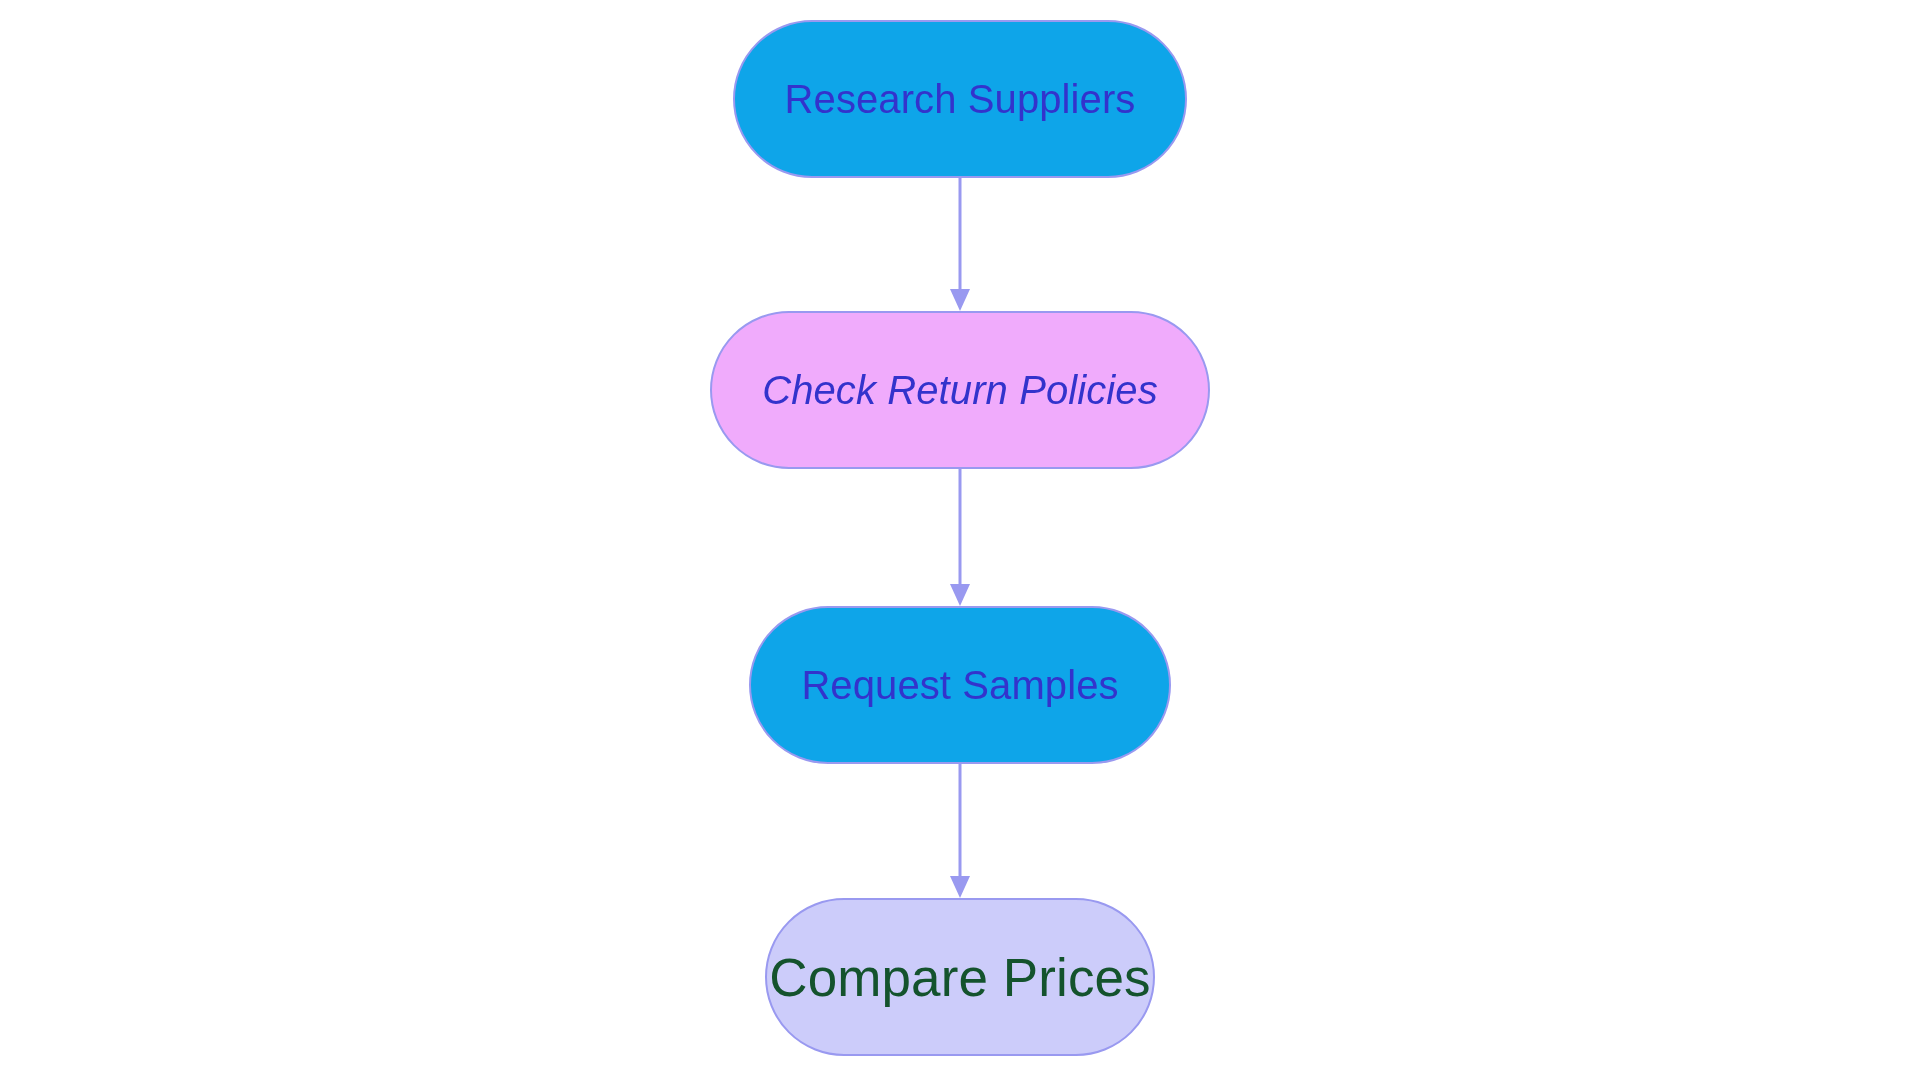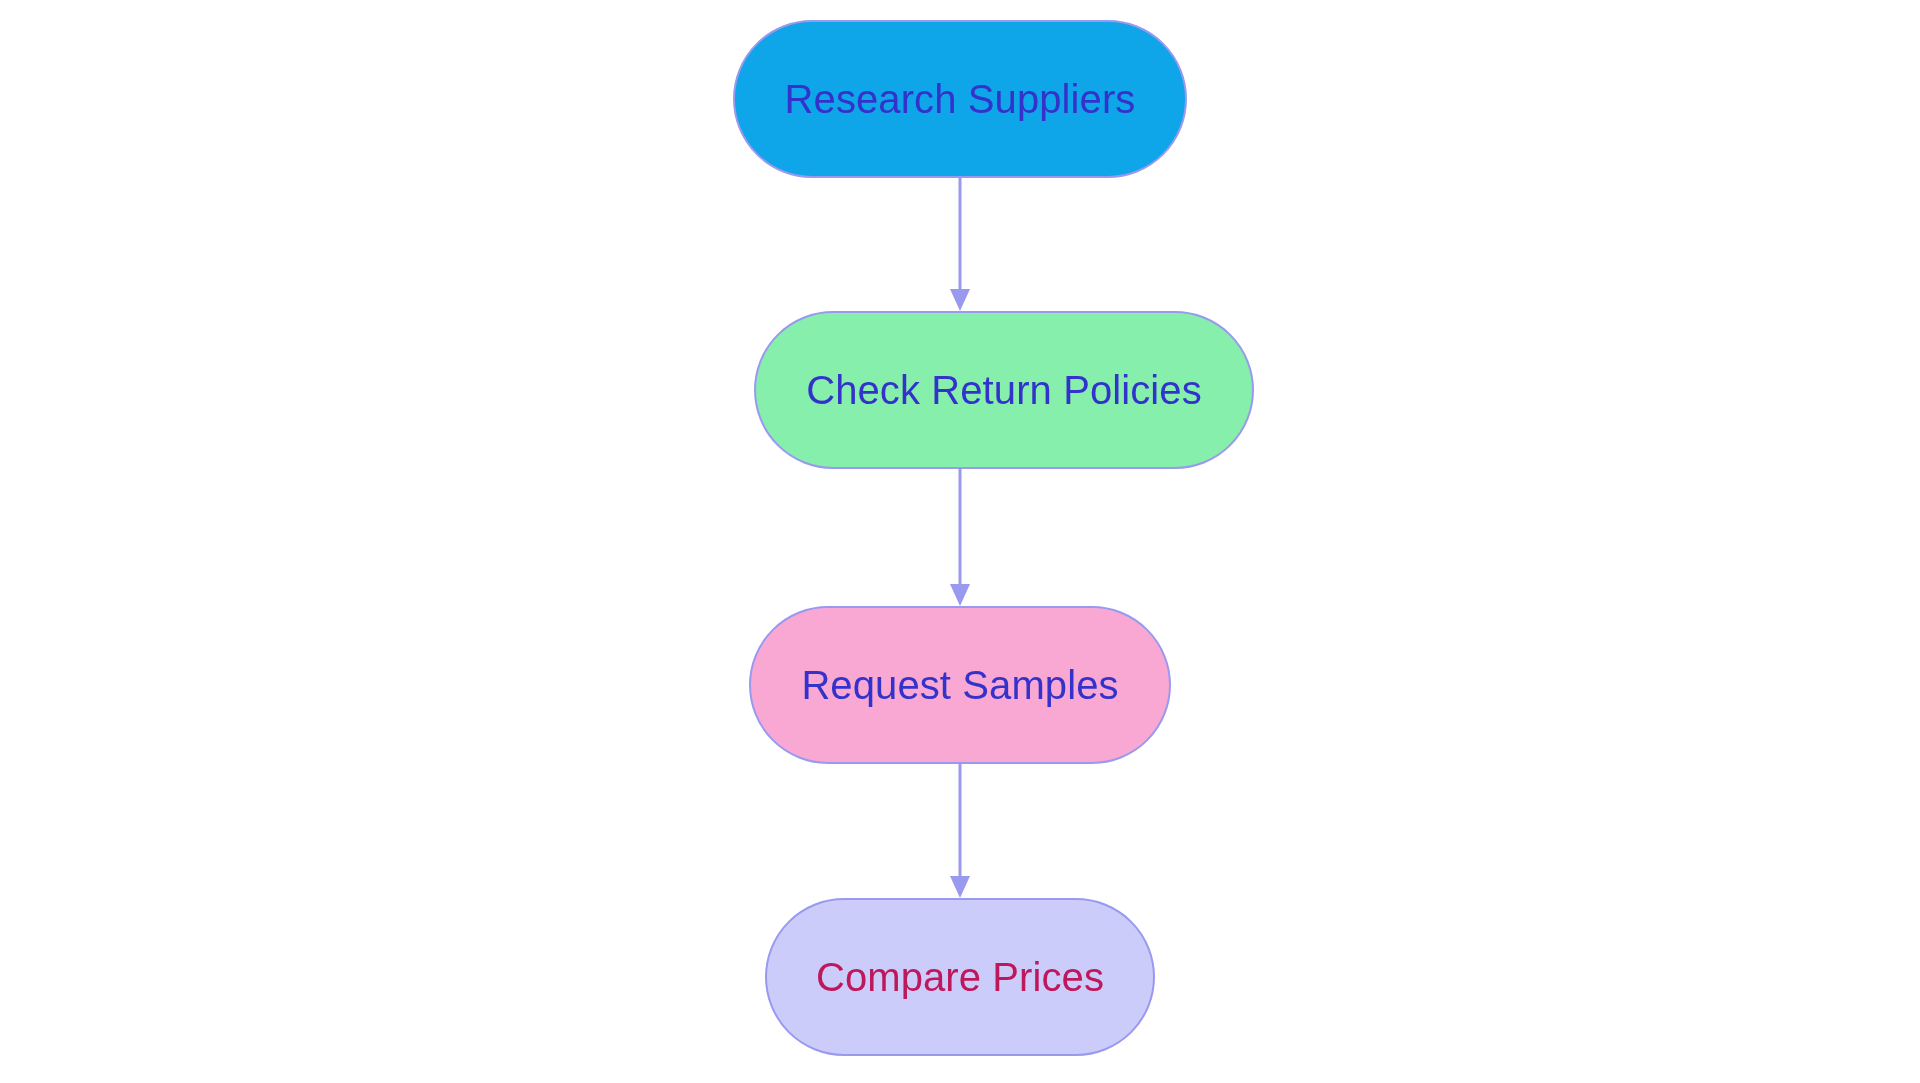--- a/index.html
+++ b/index.html
@@ -75,24 +75,24 @@
       <g>
         <path class="edge-path" d="M 960 764 L 960 876"></path>
         <polygon class="edge-head" points="950,876 970,876 960,898"></polygon>
       </g>
     </svg>
 
   <div id="node-layer">
       <div class="node" style="left: 960px; top: 99px; width: 454px; height: 158px; background: #0ea5e9; border-color: rgb(153, 153, 240);">
         <span class="node-label" style="color: rgb(51, 51, 204); font-size: 40px;">Research Suppliers</span>
       </div>
-      <div class="node" style="left: 1004px; top: 390px; width: 500px; height: 158px; background: #86efac; border-color: rgb(153, 153, 240);">
+      <div class="node" style="left: 960px; top: 390px; width: 500px; height: 158px; background: #f0abfc; border-color: rgb(153, 153, 240); font-style: italic;">
         <span class="node-label" style="color: rgb(51, 51, 204); font-size: 40px;">Check Return Policies</span>
       </div>
-      <div class="node" style="left: 960px; top: 685px; width: 422px; height: 158px; background: #f9a8d4; border-color: rgb(153, 153, 240);">
+      <div class="node" style="left: 960px; top: 685px; width: 422px; height: 158px; background: #0ea5e9; border-color: rgb(153, 153, 240);">
         <span class="node-label" style="color: rgb(51, 51, 204); font-size: 40px;">Request Samples</span>
       </div>
       <div class="node" style="left: 960px; top: 977px; width: 390px; height: 158px; background: rgb(204, 204, 250); border-color: rgb(153, 153, 240);">
-        <span class="node-label" style="color: #be185d; font-size: 40px;">Compare Prices</span>
+        <span class="node-label" style="color: #14532d; font-size: 53px;">Compare Prices</span>
       </div>
     </div>
 
 </div>
 
 </body></html>

